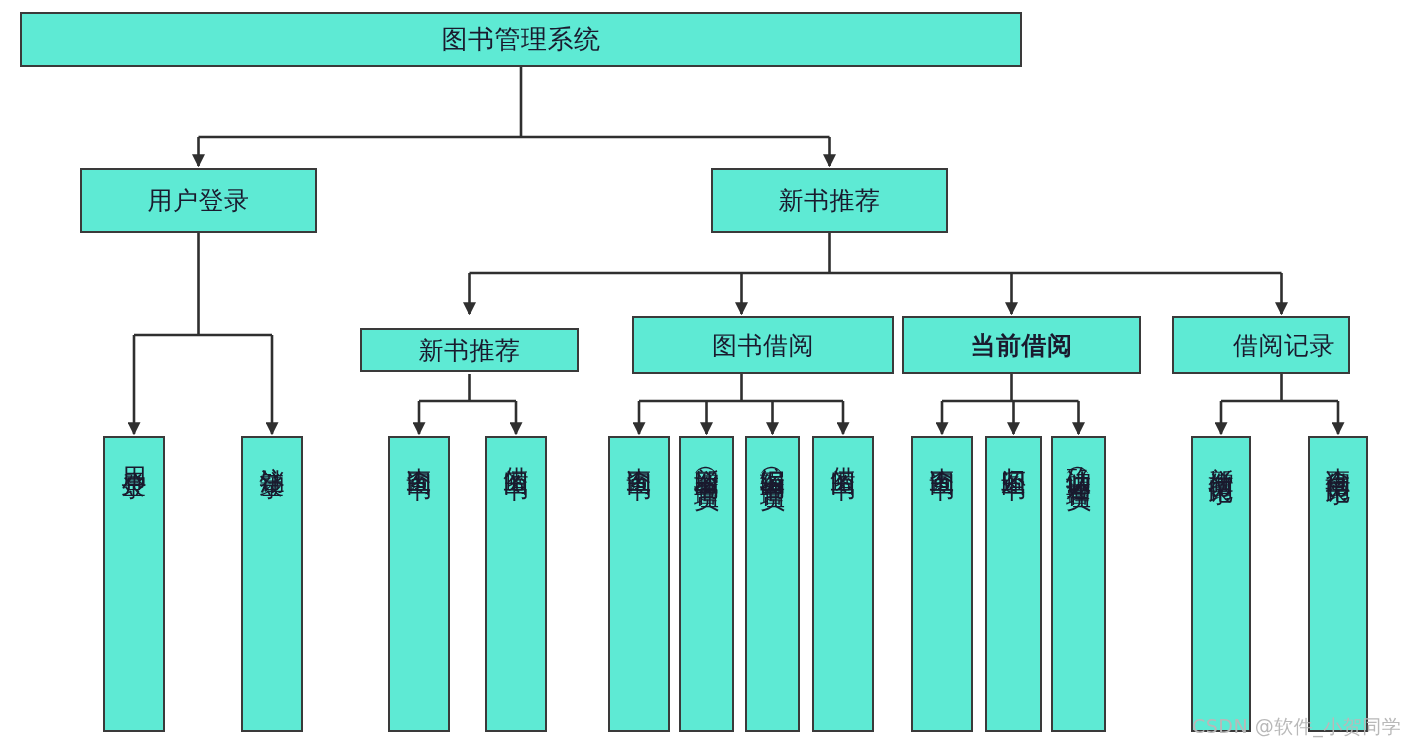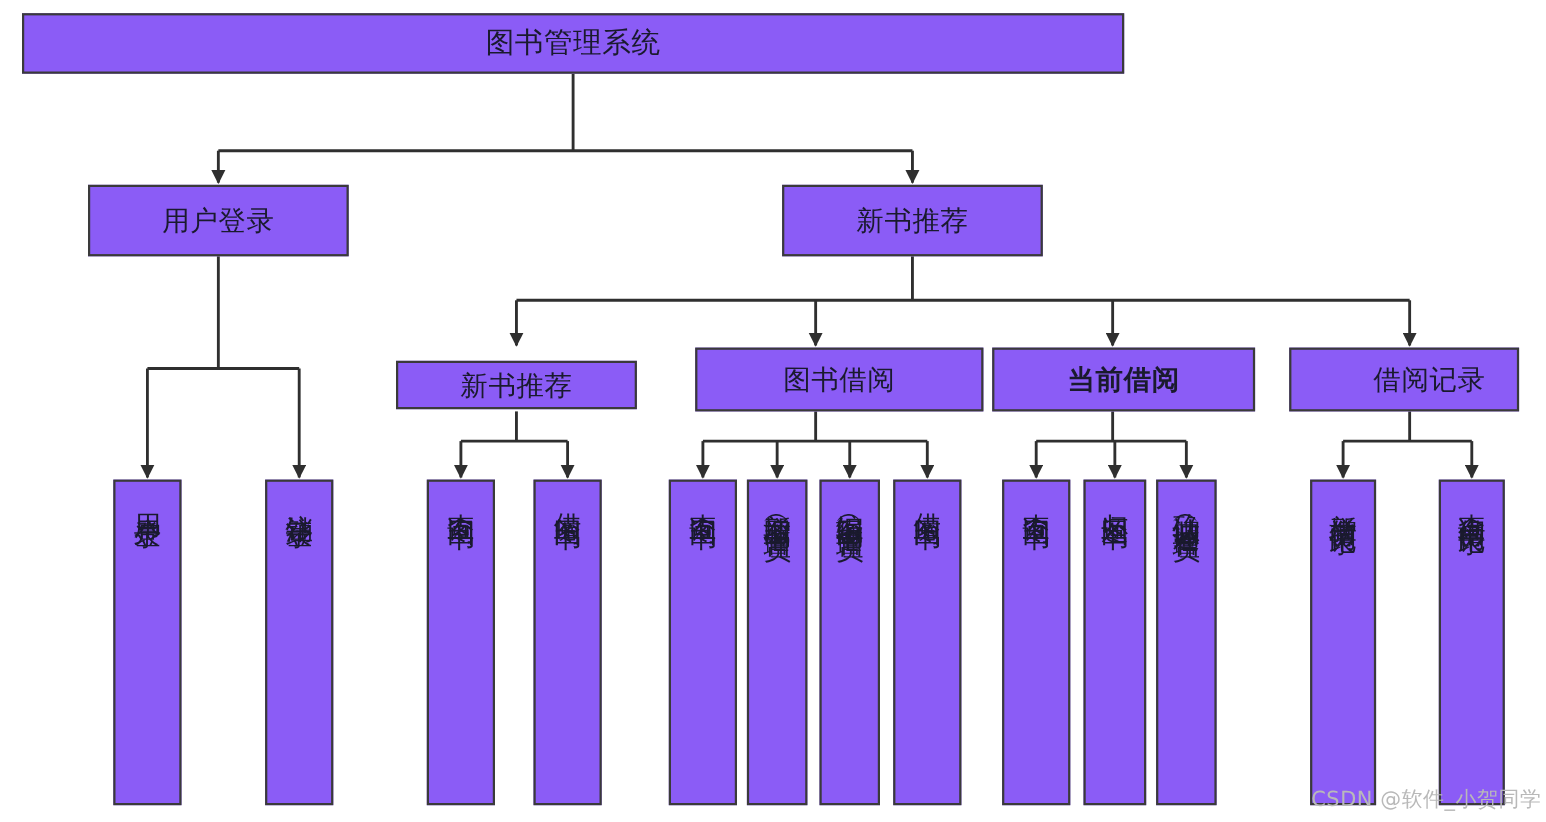--- a/index.html
+++ b/index.html
@@ -22,21 +22,21 @@
     position: absolute;
     left: 0;
     top: 0;
     width: 1405px;
     height: 747px;
     pointer-events: none;
   }
   .node {
     position: absolute;
     box-sizing: border-box;
-    background: #8b5cf6;
+    background: #5eead4;
     border: 2.5px solid #3a3a3a;
     display: flex;
     align-items: center;
     justify-content: center;
     color: #1a1a2e;
   }
   .node .label {
     display: block;
     text-align: center;
     line-height: 1.08;
@@ -131,21 +131,21 @@
       </div>
       <div class="node horiz lvl3" style="left: 360px; top: 328px; width: 219px; height: 44px;">
         <span class="label">新书推荐</span>
       </div>
       <div class="node horiz lvl3" style="left: 632px; top: 316px; width: 262px; height: 58px;">
         <span class="label">图书借阅</span>
       </div>
       <div class="node horiz lvl3" style="left: 902px; top: 316px; width: 239px; height: 58px; font-weight: bold;">
         <span class="label">当前借阅</span>
       </div>
-      <div class="node horiz lvl3" style="left: 1172px; top: 316px; width: 209px; height: 58px; padding-left: 46px;">
+      <div class="node horiz lvl3" style="left: 1172px; top: 316px; width: 178px; height: 58px; padding-left: 46px;">
         <span class="label">借阅记录</span>
       </div>
       <div class="node vert leaf" style="left: 103px; top: 436px; width: 62px; height: 296px;">
         <span class="label">用户登录</span>
       </div>
       <div class="node vert leaf" style="left: 241px; top: 436px; width: 62px; height: 296px;">
         <span class="label">注销登录</span>
       </div>
       <div class="node vert leaf" style="left: 388px; top: 436px; width: 62px; height: 296px;">
         <span class="label">查询图书</span>

